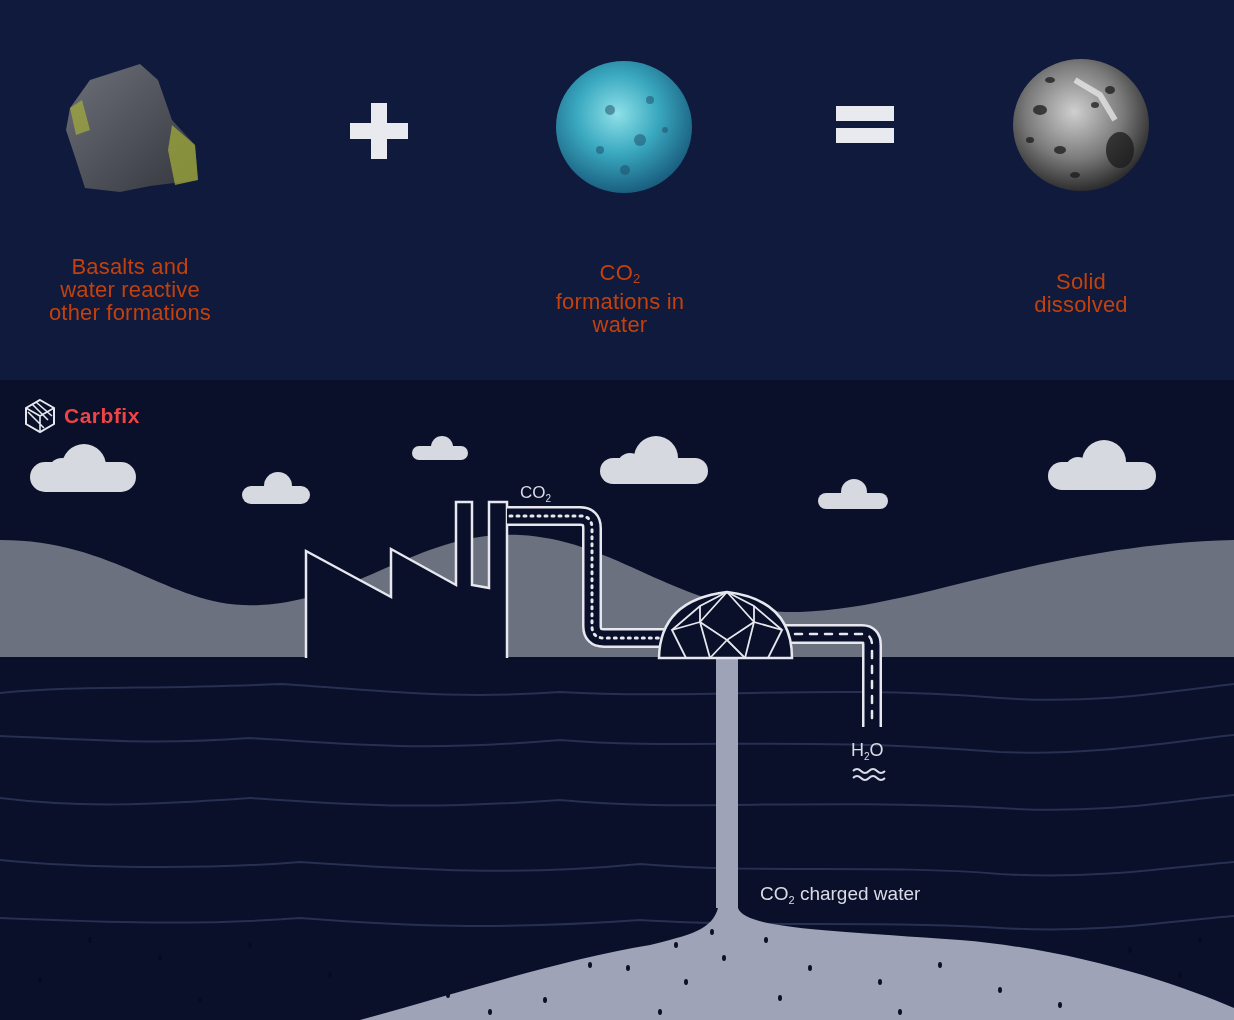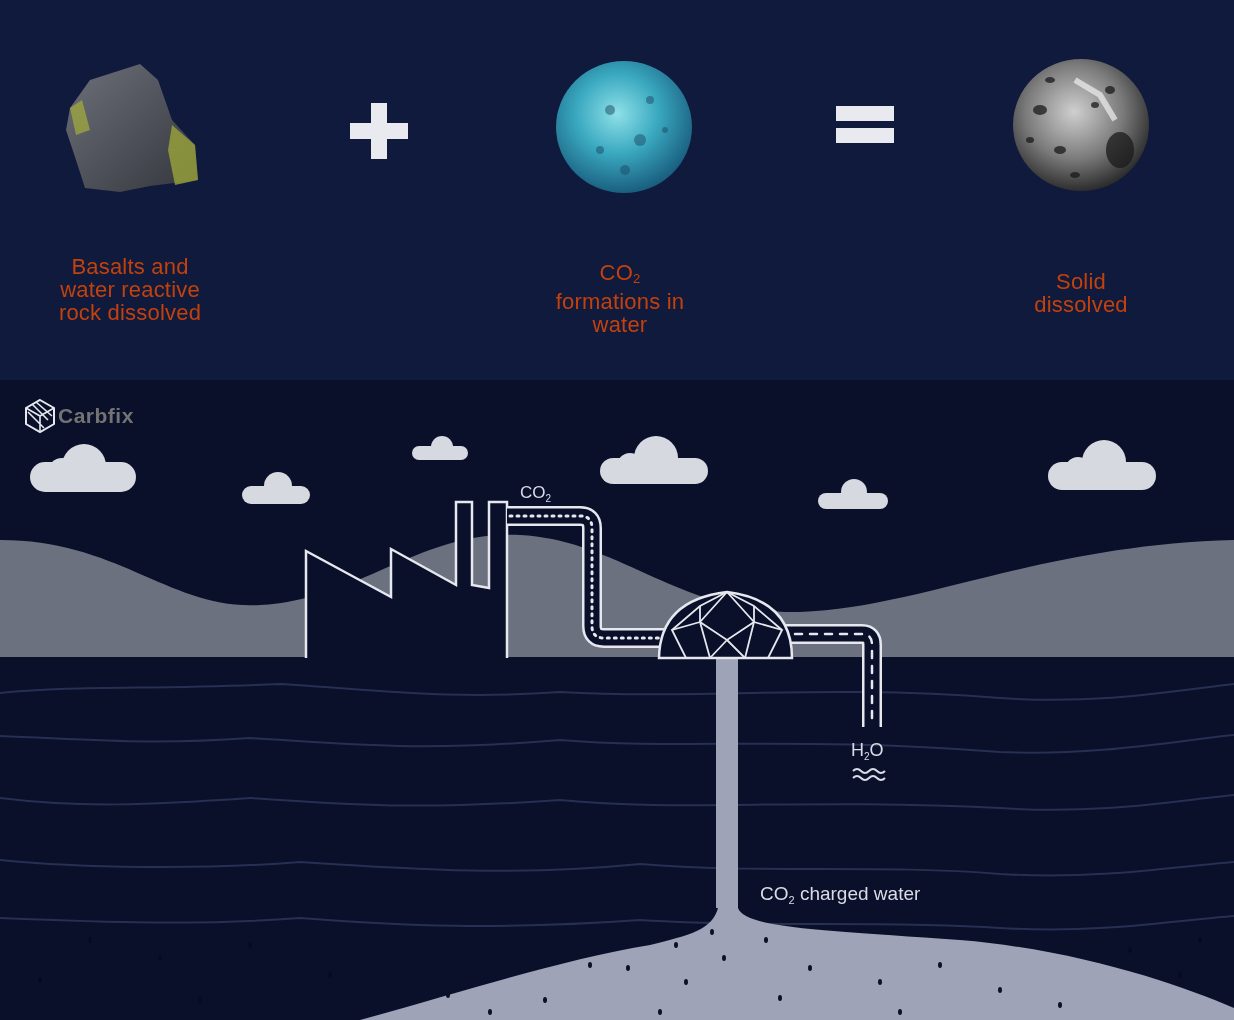--- a/index.html
+++ b/index.html
@@ -1,21 +1,21 @@
 <!DOCTYPE html>
 <html><head>
 <meta charset="utf-8">
 <style>
   html, body { margin:0; padding:0; }
   body { width:1234px; height:1020px; overflow:hidden; background:#0b1130; font-family:"Liberation Sans", sans-serif; }
   .top { position:absolute; left:0; top:0; width:1234px; height:380px; background:#0f1a3c; }
   .bottom { position:absolute; left:0; top:380px; width:1234px; height:640px; background:#0a0f2a; }
   .label { position:absolute; color:#c2410c; font-weight:normal; font-size:22px; line-height:23px; text-align:center; letter-spacing:0.2px; }
   .label sub { font-size:13px; vertical-align:-3px; }
-  .brand { position:absolute; left:22px; top:398px; display:flex; align-items:center; color:#737373; font-weight:bold; font-size:21px; letter-spacing:0.5px;justify-content:space-between; }
+  .brand { position:absolute; left:22px; top:398px; display:flex; align-items:center; gap:6px; color:#ef4444; font-weight:bold; font-size:21px; letter-spacing:0.5px;justify-content:space-between; }
   .svgwrap { position:absolute; left:0; top:0; }
   .txt { fill:#d9dce6; font-family:"Liberation Sans", sans-serif; }
 </style>
 </head>
 <body>
 
 <div class="top"></div>
 <div class="bottom"></div>
 
 <svg class="svgwrap" width="1234" height="380">
@@ -76,21 +76,21 @@
       <ellipse cx="1095" cy="105" rx="4" ry="3"></ellipse>
         <ellipse cx="1050" cy="80" rx="5" ry="3"></ellipse>
     </g>
     <path d="M1075,80 L1100,95 L1115,120" stroke="#f0f0f0" stroke-width="6" fill="none" opacity="0.7"></path>
   </g>
 </svg>
 
 <div class="label" style="left:20px; top:255px; width:220px;">
   <div>Basalts and</div>
   <div>water reactive</div>
-  <div>rock dissolved</div>
+  <div>other formations</div>
 </div>
 <div class="label" style="left:520px; top:261px; width:200px;">
   <div><span>CO</span><sub>2</sub></div>
   <div>formations in</div>
   <div>water</div>
 </div>
 <div class="label" style="left:981px; top:270px; width:200px;">
   <div>Solid</div>
   <div>dissolved</div>
 </div>

